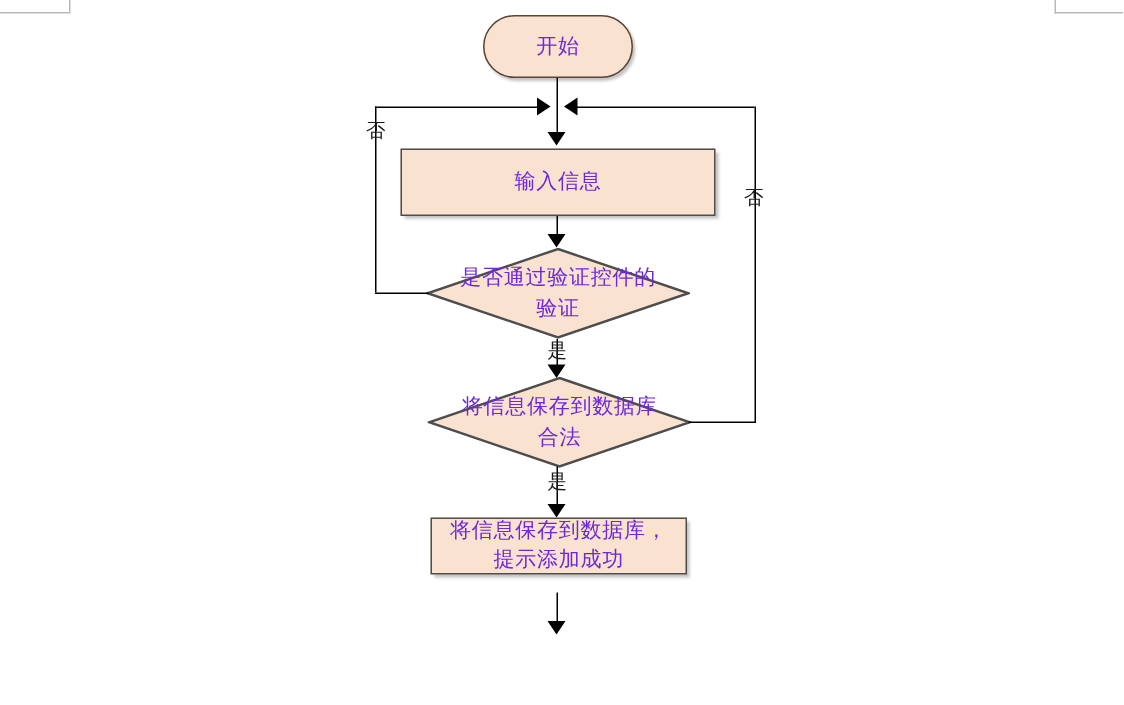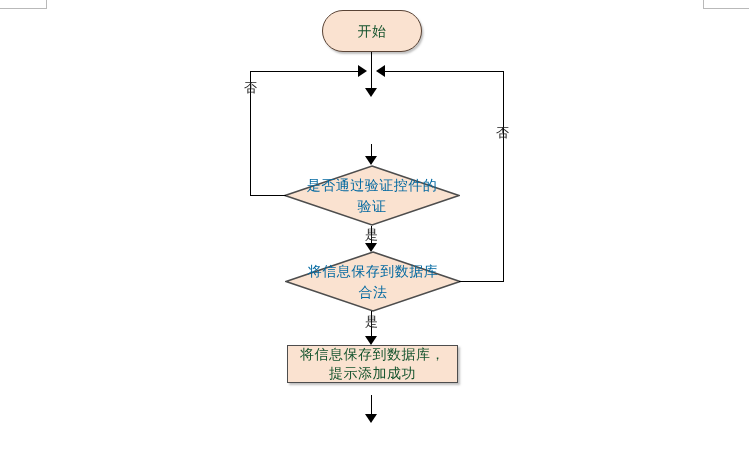--- a/index.html
+++ b/index.html
@@ -43,21 +43,21 @@
   }
 
   
   .node {
     position: absolute;
     box-sizing: border-box;
     display: flex;
     align-items: center;
     justify-content: center;
     text-align: center;
-    color: #14532d;
+    color: #6d28d9;
     font-size: 14px;
     line-height: 19px;
     letter-spacing: 0.5px;
     white-space: pre-line;
   }
   .terminator {
     background: #fae2d0;
     border: 1.4px solid #5a4436;
     border-radius: 22px;
     box-shadow: 1.5px 2px 2px rgba(120,120,120,0.45);
@@ -77,21 +77,21 @@
   }
   .decision-label {
     position: absolute;
     left: -18px;
     right: -18px;
     top: 50%;
     transform: translateY(-50%);
     text-align: center;
     font-size: 14px;
     line-height: 21px;
-    color: #0369a1;
+    color: #6d28d9;
     letter-spacing: 0.5px;
     white-space: pre-line;
   }
 
   
   .vline {
     position: absolute;
     width: 0;
     border-left: 1.6px solid #000;
   }
@@ -135,20 +135,21 @@
 
 <div id="page">
 
   <div class="corner corner-tl"></div>
   <div class="corner corner-tl-v"></div>
   <div class="corner corner-tr"></div>
   <div class="corner corner-tr-v"></div>
 
   <div class="node terminator" style="left:322px; top:10px; width:100px; height:42px;">开始</div>
 
+  <div class="node process" style="left:267px; top:99px; width:210px; height:45px;">输入信息</div>
 
   <div class="decision-wrap" style="left:284px; top:165px; width:176px; height:61px;">
     <svg class="decision-shape" viewBox="0 0 176 61" preserveAspectRatio="none">
       <polygon points="88,1 175,30.5 88,60 1,30.5" fill="#fae2d0" stroke="#4d4d4d" stroke-width="1.6"></polygon>
     </svg>
     <div class="decision-label">是否通过验证控件的
 验证</div>
   </div>
 
   <div class="decision-wrap" style="left:285px; top:251px; width:176px; height:61px;">

